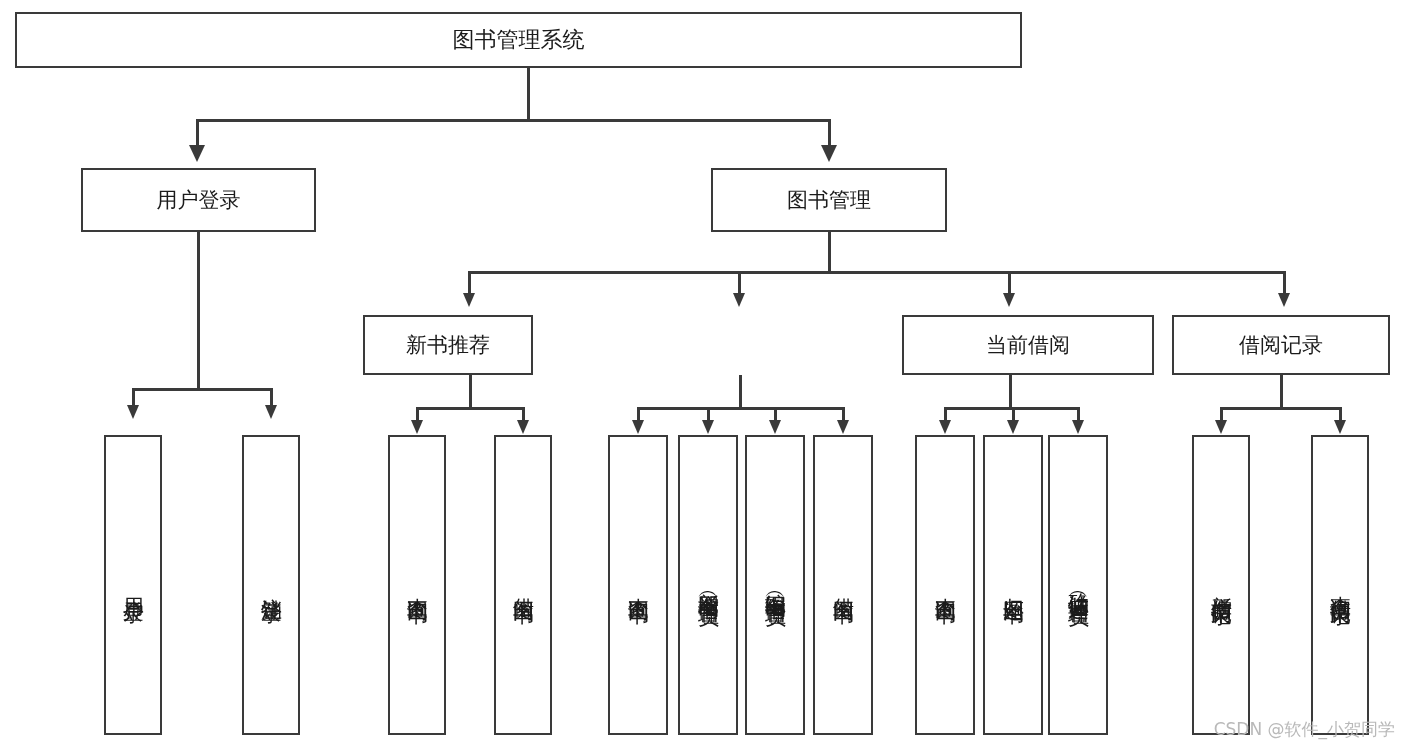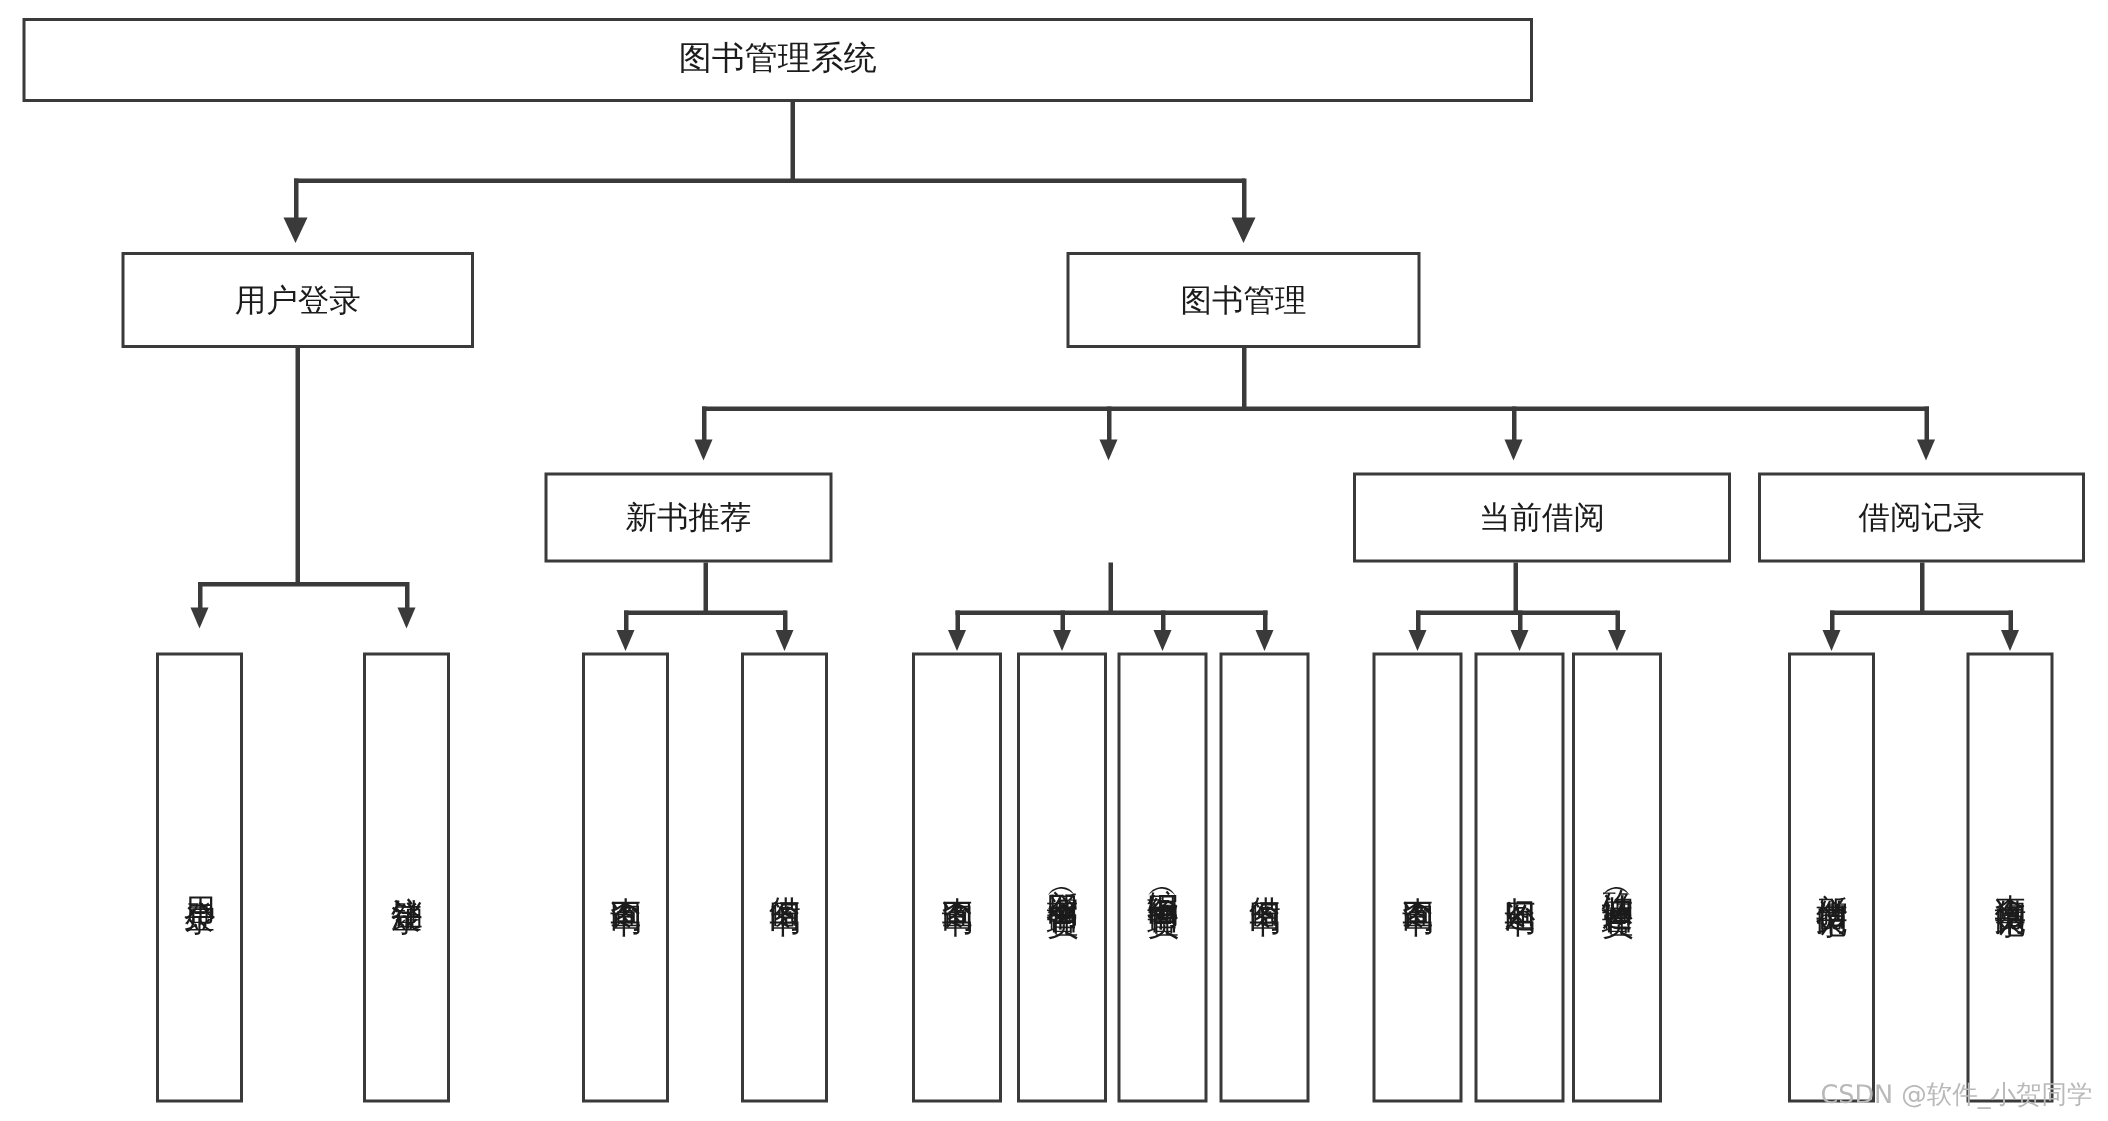--- a/index.html
+++ b/index.html
@@ -98,21 +98,21 @@
   <div class="conn hbar" style="left:468px;top:271px;width:818px;"></div>
   <div class="conn v" style="left:468px;top:271px;height:23px;"></div>
   <div class="arrow small" style="left:463px;top:293px;"></div>
   <div class="conn v" style="left:738px;top:271px;height:23px;"></div>
   <div class="arrow small" style="left:733px;top:293px;"></div>
   <div class="conn v" style="left:1008px;top:271px;height:23px;"></div>
   <div class="arrow small" style="left:1003px;top:293px;"></div>
   <div class="conn v" style="left:1283px;top:271px;height:23px;"></div>
   <div class="arrow small" style="left:1278px;top:293px;"></div>
 
-  <div class="node h" style="left:363px;top:315px;width:192px;height:60px;">
+  <div class="node h" style="left:363px;top:315px;width:170px;height:60px;">
     <span>新书推荐</span>
   </div>
   <div class="node h" style="left:902px;top:315px;width:252px;height:60px;">
     <span>当前借阅</span>
   </div>
   <div class="node h" style="left:1172px;top:315px;width:218px;height:60px;">
     <span>借阅记录</span>
   </div>
 
   <div class="conn v" style="left:469px;top:375px;height:33px;"></div>

